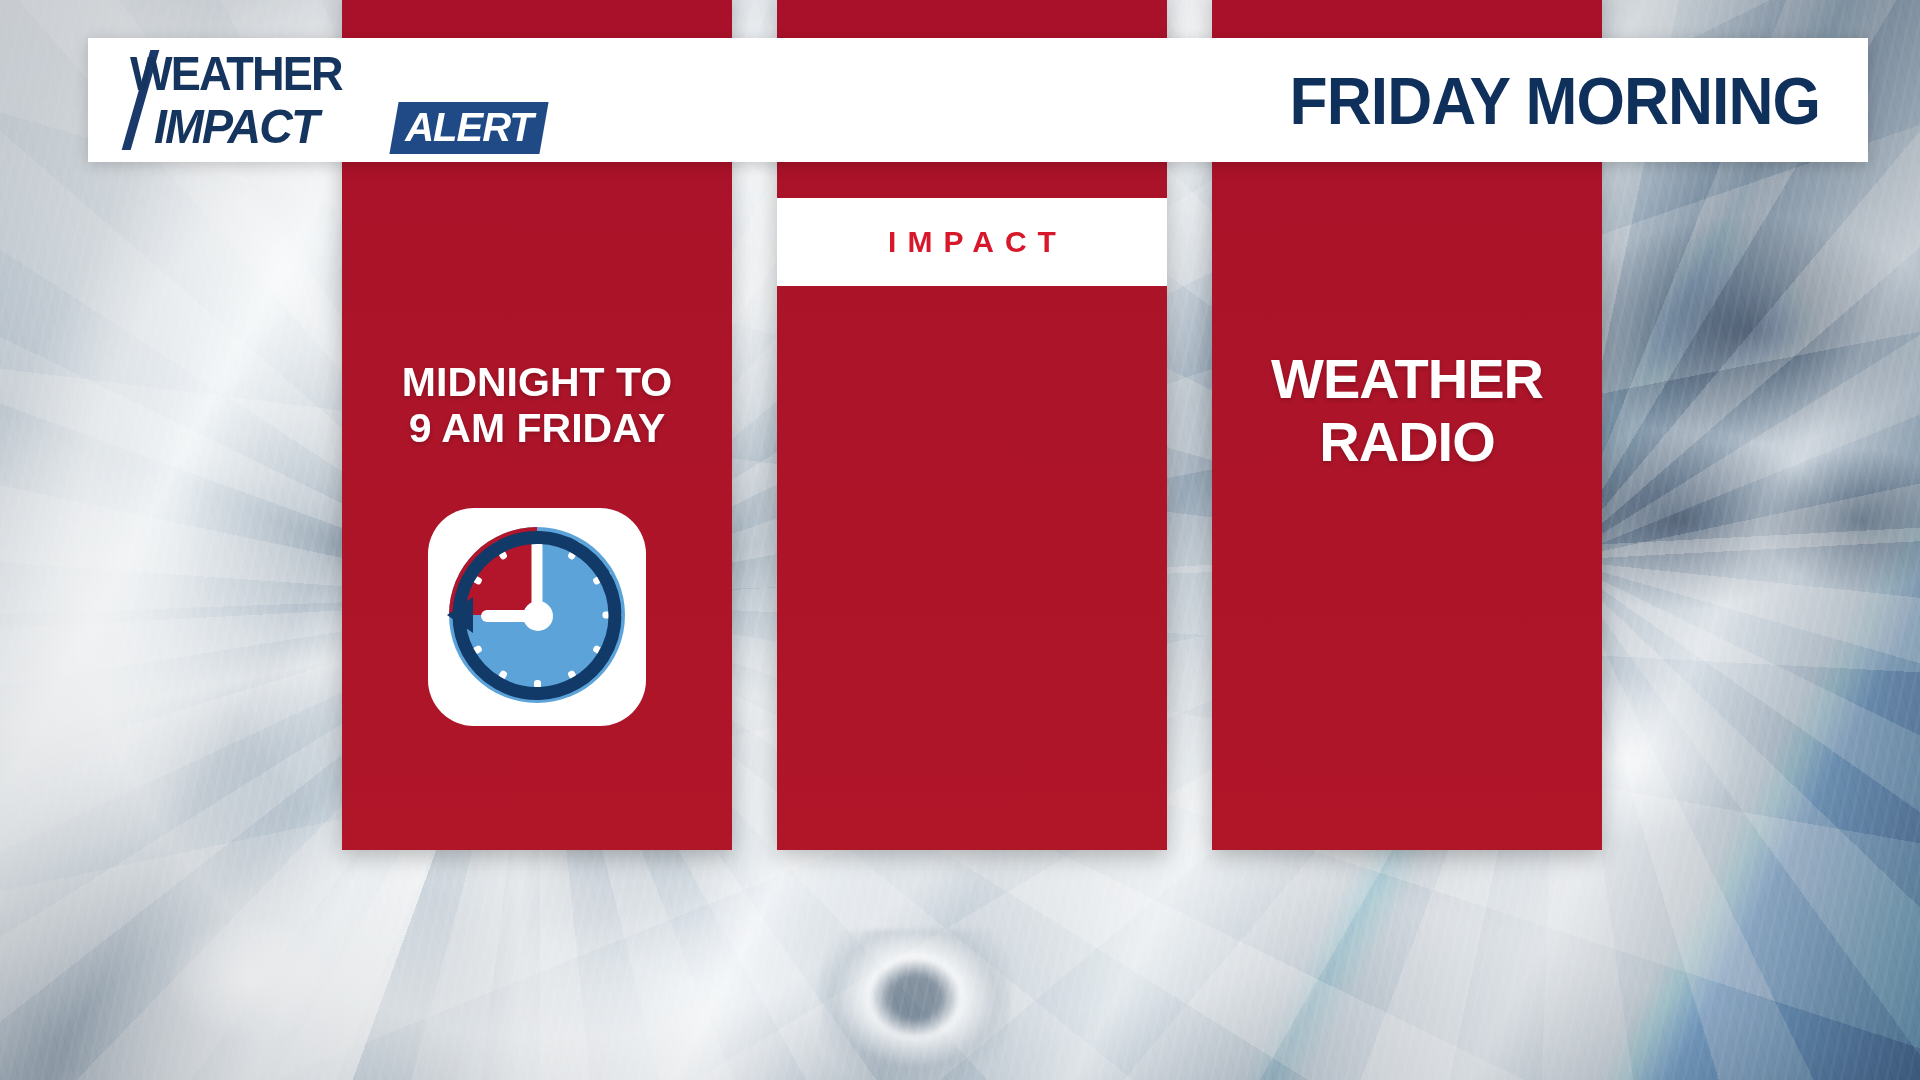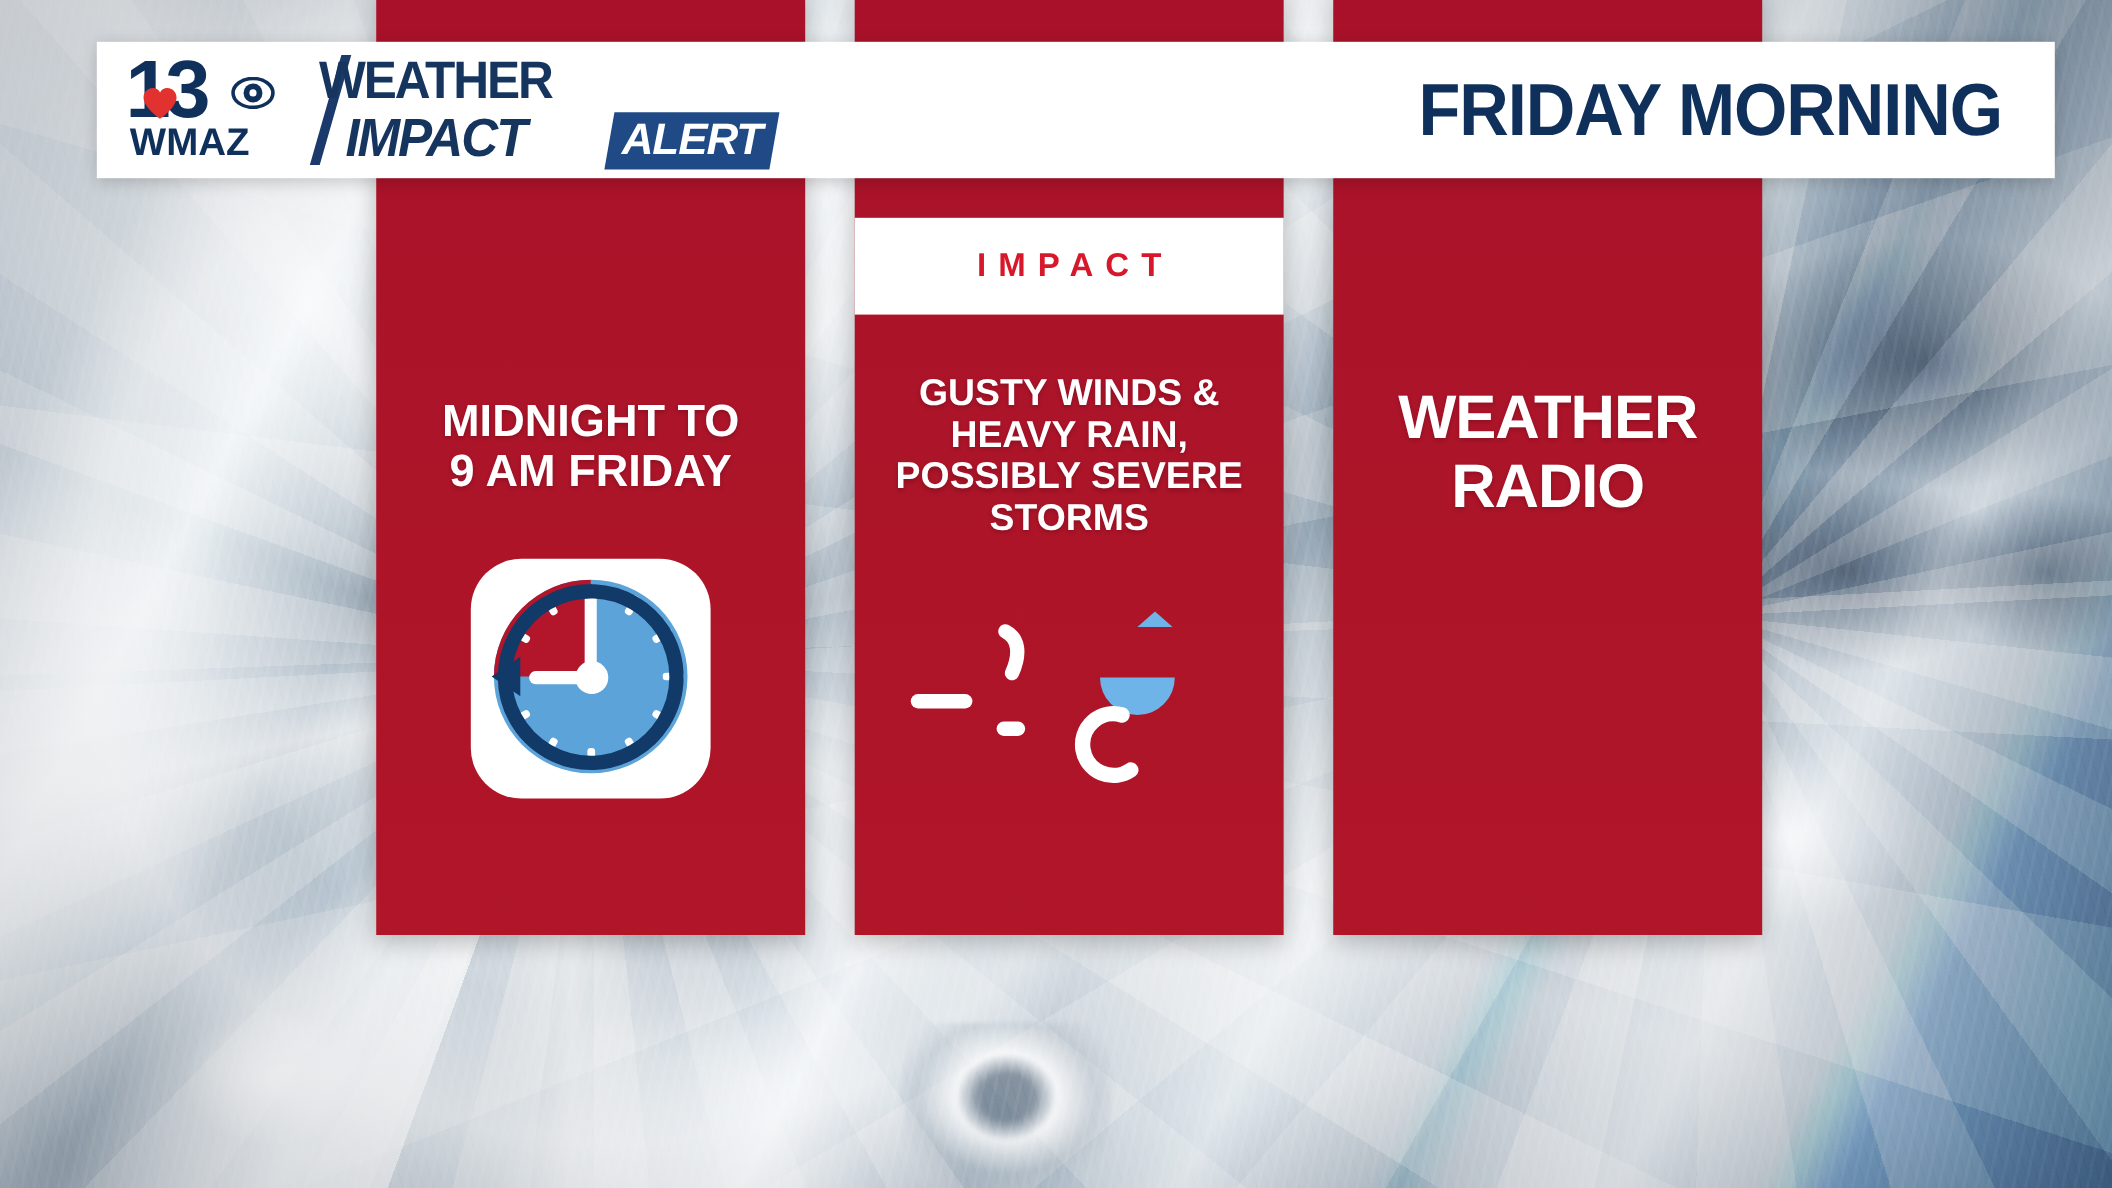--- a/index.html
+++ b/index.html
@@ -400,71 +400,32 @@
           <polygon points="8,98 34,80 34,116" fill="#123a68"></polygon>
         </svg>
       </div>
     </div>
   </div>
 
   <div class="col" id="col-impact">
     <div class="col-headband">
       <div class="hdr-text">IMPACT</div>
     </div>
-    <div class="col-body">
-      <div class="col-title" id="impact-title">GUSTY WINDS &amp;
-HEAVY RAIN,
-POSSIBLY SEVERE
-STORMS</div>
-
-      <div class="wind-wrap">
-        <svg viewBox="0 0 300 190" width="300" height="190">
-
-          <polygon points="228,18 244,32 212,32" fill="#6fb4e8"></polygon>
-
-          <path d="M 92 36 C 104 42 106 56 98 74" fill="none" stroke="#ffffff" stroke-width="13" stroke-linecap="round"></path>
-
-          <rect x="6" y="93" width="56" height="13" rx="6.5" fill="#ffffff"></rect>
-
-          <rect x="84" y="118" width="26" height="13" rx="6.5" fill="#ffffff"></rect>
-
-          <path d="M 178 78 L 246 78 A 34 34 0 0 1 178 78 Z" fill="#6fb4e8"></path>
-
-          <path d="M 198 112 A 28 28 0 1 0 206 162" fill="none" stroke="#ffffff" stroke-width="14" stroke-linecap="round"></path>
-        </svg>
-      </div>
-    </div>
   </div>
 
   <div class="col" id="col-need">
     <div class="col-body">
       <div class="col-title" id="need-title-2">WEATHER
 RADIO</div>
     </div>
   </div>
 
   <div class="header-bar">
 
     <div class="logo-zone">
-      <div class="logo13">
-        <div class="num13">13</div>
-        <div class="heart">
-          <svg viewBox="0 0 32 30" width="33" height="30">
-            <path d="M16 29 C 16 29 1 18.5 1 9.8 C 1 4.6 5 1 9.4 1 C 12.4 1 14.9 2.6 16 5 C 17.1 2.6 19.6 1 22.6 1 C 27 1 31 4.6 31 9.8 C 31 18.5 16 29 16 29 Z" fill="#e2322f"></path>
-          </svg>
-        </div>
-        <div class="cbs-eye">
-          <svg viewBox="0 0 44 32" width="40" height="29">
-            <ellipse cx="22" cy="16" rx="20" ry="14.5" fill="none" stroke="#10305c" stroke-width="3.6"></ellipse>
-            <ellipse cx="22" cy="16" rx="9.5" ry="9.5" fill="#10305c"></ellipse>
-            <ellipse cx="22" cy="16" rx="3.6" ry="3.6" fill="#ffffff"></ellipse>
-          </svg>
-        </div>
-        <div class="wmaz">WMAZ</div>
-      </div>
 
       <div class="wi-zone">
         <div class="wi-slash"></div>
         <div class="wi-weather">WEATHER</div>
         <div class="wi-impact">IMPACT</div>
         <div class="wi-alert">
           <span>ALERT</span>
         </div>
       </div>
     </div>

